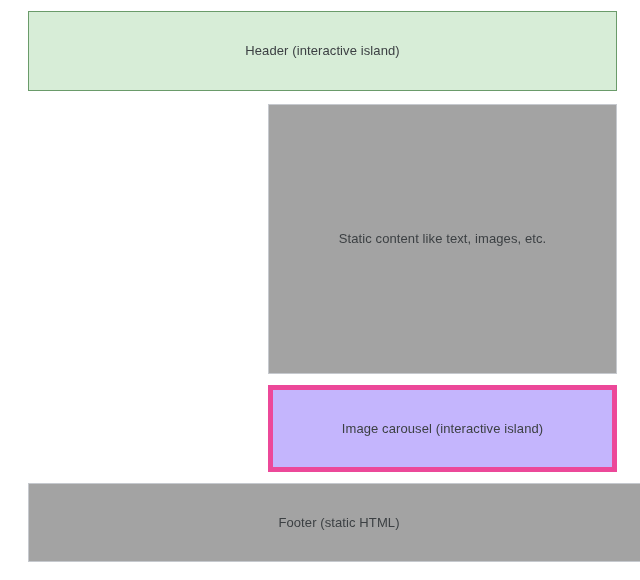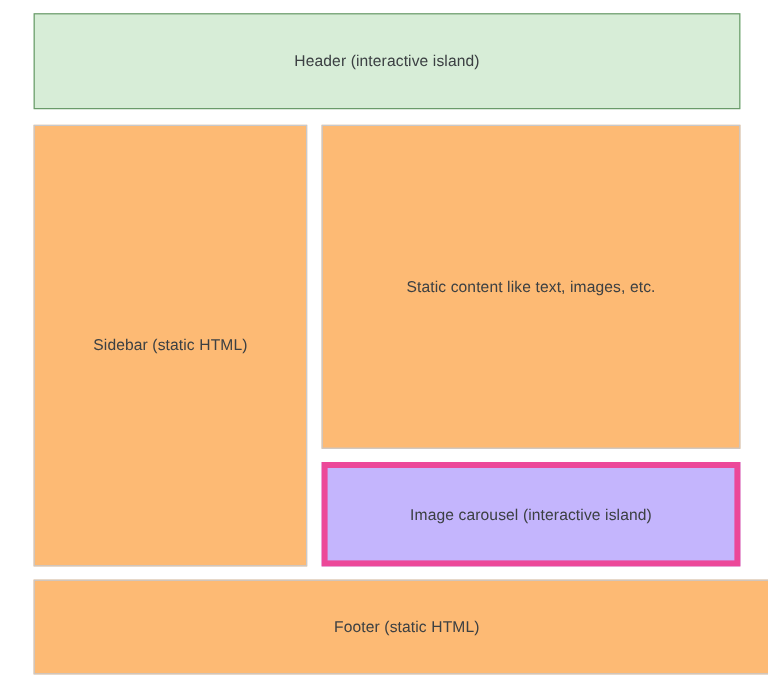--- a/index.html
+++ b/index.html
@@ -33,21 +33,21 @@
   .panel-label {
     font-size: 13px;
     line-height: 1.35;
     color: #3c4043;
     letter-spacing: 0.1px;
     white-space: nowrap;
   }
 
   
   .static-region {
-    background: #fdba74;
+    background: #a3a3a3;
     border: 1px solid #c6c9ce;
   }
 
   
   .island-green {
     background: #d7edd7;
     border: 1px solid #6a9b6a;
   }
 
   
@@ -94,23 +94,20 @@
 </style>
 </head>
 <body>
 
 <div id="page">
 
   <div class="panel island-green" id="header-island">
     <span class="panel-label">Header (interactive island)</span>
   </div>
 
-  <div class="panel static-region" id="sidebar-region">
-    <span class="panel-label">Sidebar (static HTML)</span>
-  </div>
 
   <div class="panel static-region" id="content-region">
     <span class="panel-label">Static content like text, images, etc.</span>
   </div>
 
   <div class="panel island-pink" id="carousel-island">
     <span class="panel-label">Image carousel (interactive island)</span>
   </div>
 
   <div class="panel static-region" id="footer-region">

